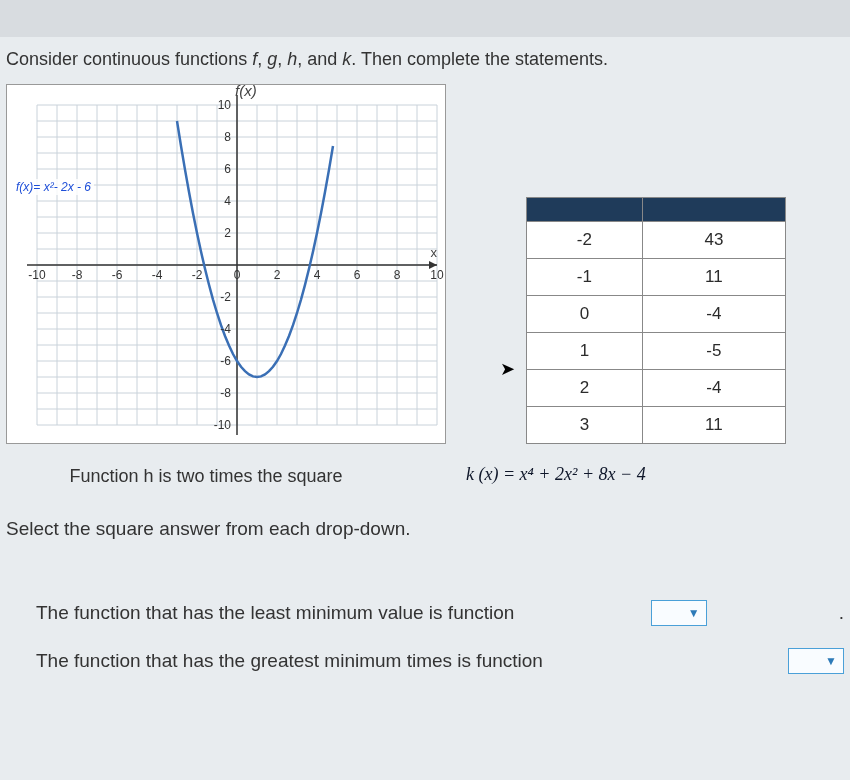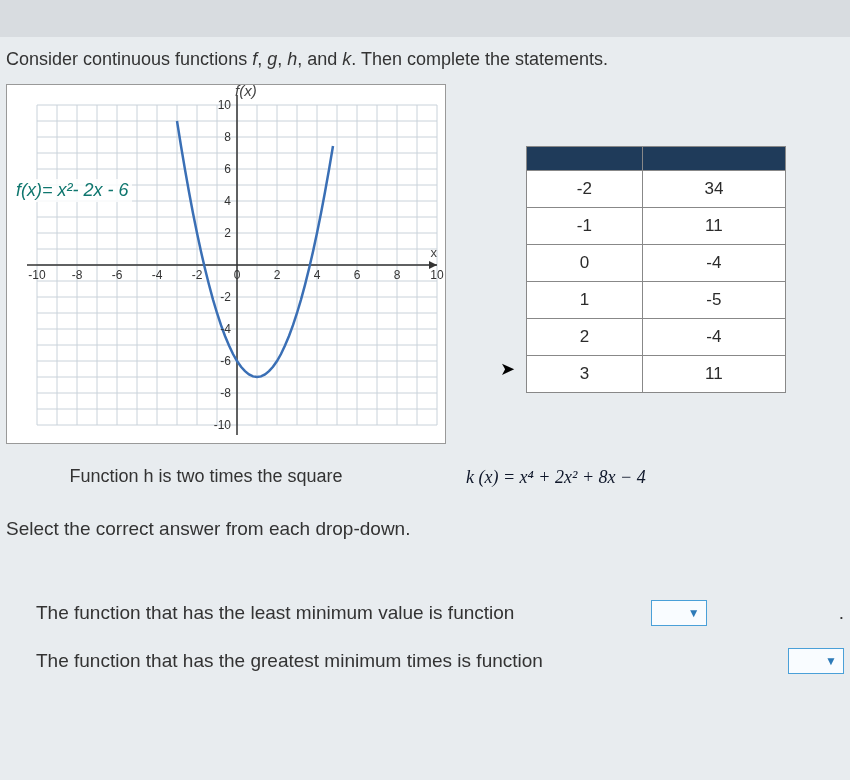--- a/index.html
+++ b/index.html
@@ -19,43 +19,43 @@
     }
     .problem-text {
       font-size: 18px;
       margin-bottom: 14px;
       color: #333;
     }
     .problem-text .fn { font-style: italic; }
     .content-row {
       display: flex;
       gap: 80px;
-      align-items: center;
+      align-items: flex-end;
       margin-bottom: 10px;
     }
     .left-col { flex: 0 0 440px; }
     .right-col { flex: 0 0 260px; padding-top: 10px; }
 
     
     .graph-wrap {
       position: relative;
       width: 440px;
       height: 360px;
       background: #fff;
       border: 1px solid #999;
     }
     .graph-svg { display: block; }
     .fn-label {
       position: absolute;
       top: 94px;
       left: 6px;
       background: rgba(255,255,255,0.8);
-      font-size: 18px;
+      font-size: 12px;
       font-style: italic;
-      color: #0f766e;
+      color: #1d4ed8;
       padding: 1px 3px;
     }
     .axis-top-label {
       position: absolute;
       top: -3px;
       left: 228px;
       font-size: 15px;
       font-style: italic;
       color: #444;
     }
@@ -82,21 +82,21 @@
       border: 1px solid #888;
       text-align: center;
       padding: 8px 0;
       font-size: 17px;
       color: #2b2b2b;
     }
 
     .desc-row {
       display: flex;
       gap: 60px;
-      align-items: flex-end;
+      align-items: flex-start;
       margin-top: 20px;
       margin-bottom: 30px;
     }
     .func-h-desc {
       flex: 0 0 400px;
       text-align: center;
       font-size: 18px;
       color: #333;
       line-height: 1.35;
     }
@@ -253,21 +253,21 @@
       <table class="data-table">
         <thead>
           <tr>
               <th></th>
               <th></th>
             </tr>
         </thead>
         <tbody id="table-body">
             <tr>
               <td>-2</td>
-              <td>34</td>
+              <td>43</td>
             </tr>
             <tr>
               <td>-1</td>
               <td>11</td>
             </tr>
             <tr>
               <td>0</td>
               <td>-4</td>
             </tr>
             <tr>
@@ -287,21 +287,21 @@
     </div>
   </div>
 
   <div class="desc-row">
     <div class="func-h-desc">
       <span>Function h is two times the square</span><br>
     </div>
     <div class="func-k-eq">k (x)  =  x⁴  +  2x²  +  8x  −  4</div>
   </div>
 
-  <div class="instruction">Select the correct answer from each drop-down.</div>
+  <div class="instruction">Select the square answer from each drop-down.</div>
 
   <div class="statement">
     <span>The function that has the least minimum value is function</span>
     <span class="dropdown">
       <span class="chev">▼</span>
     </span>
     <span class="period">.</span>
   </div>
 
   <div class="statement">

